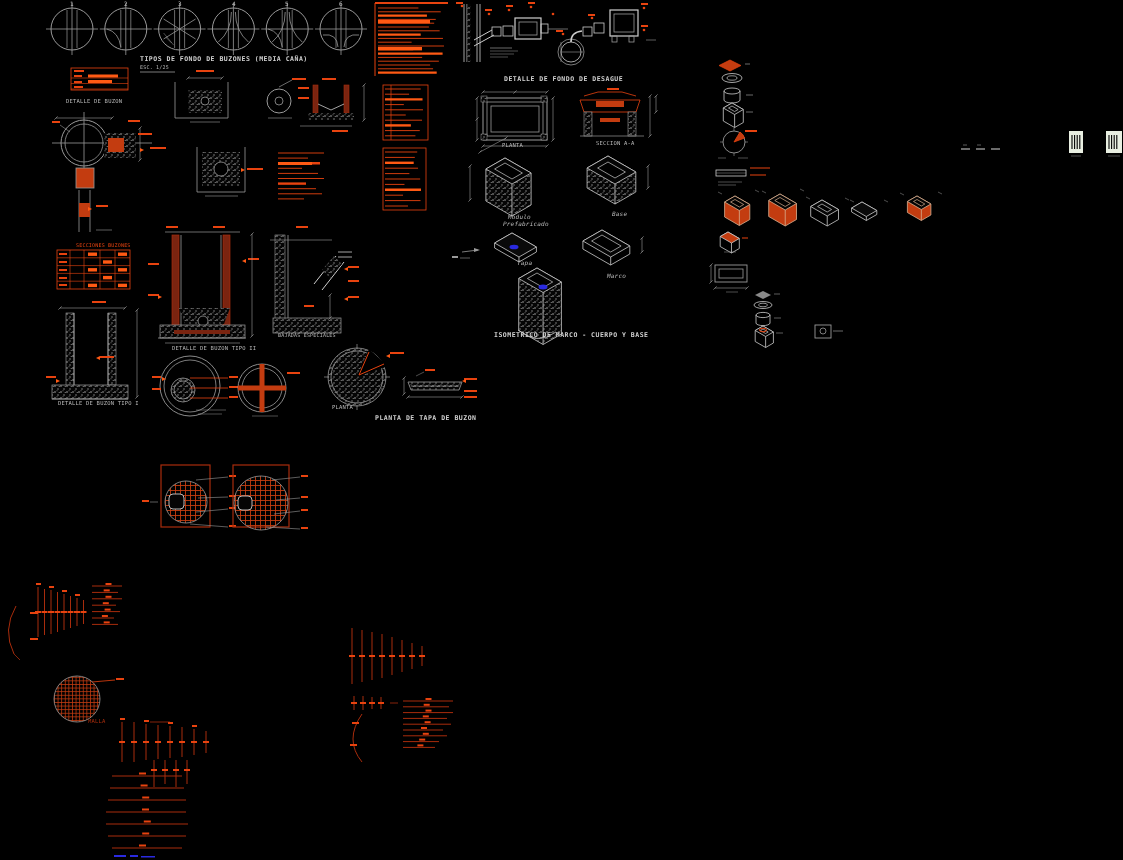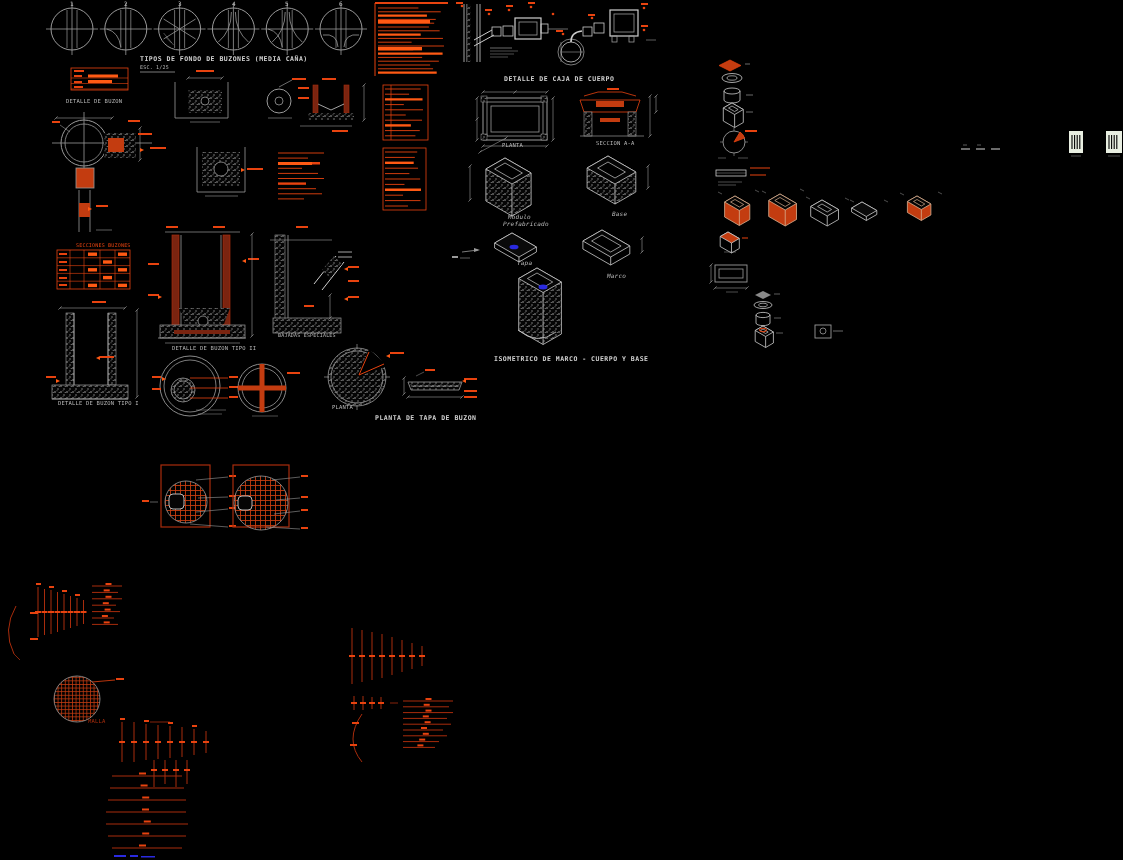--- a/index.html
+++ b/index.html
@@ -839,29 +839,29 @@
   <div class="lbl n" style="left:72px;top:1px">1</div>
   <div class="lbl n" style="left:126px;top:1px">2</div>
   <div class="lbl n" style="left:180px;top:1px">3</div>
   <div class="lbl n" style="left:234px;top:1px">4</div>
   <div class="lbl n" style="left:287px;top:1px">5</div>
   <div class="lbl n" style="left:341px;top:1px">6</div>
 
   <div class="lbl t" style="left:140px;top:56px">TIPOS DE FONDO DE BUZONES (MEDIA CAÑA)</div>
   <div class="lbl s5" style="left:140px;top:65px">ESC. 1/25</div>
   <div class="lbl s55" style="left:66px;top:99px">DETALLE DE BUZON</div>
-  <div class="lbl t" style="left:504px;top:76px">DETALLE DE CAJA DE CUERPO</div>
+  <div class="lbl t" style="left:504px;top:76px">DETALLE DE FONDO DE DESAGUE</div>
   <div class="lbl s55" style="left:502px;top:143px">PLANTA</div>
   <div class="lbl s55" style="left:596px;top:141px">SECCION A-A</div>
   <div class="lbl it" style="left:508px;top:214px">Módulo</div>
   <div class="lbl it s55" style="left:503px;top:221px">Prefabricado</div>
   <div class="lbl it" style="left:612px;top:211px">Base</div>
   <div class="lbl it" style="left:517px;top:260px">Tapa</div>
   <div class="lbl it" style="left:607px;top:273px">Marco</div>
-  <div class="lbl t" style="left:494px;top:356px">ISOMETRICO DE MARCO - CUERPO Y BASE</div>
+  <div class="lbl t" style="left:494px;top:332px">ISOMETRICO DE MARCO - CUERPO Y BASE</div>
   <div class="lbl s55" style="left:332px;top:405px">PLANTA</div>
   <div class="lbl t" style="left:375px;top:415px">PLANTA DE TAPA DE BUZON</div>
   <div class="lbl s55" style="left:58px;top:401px">DETALLE DE BUZON TIPO I</div>
   <div class="lbl s55" style="left:172px;top:346px">DETALLE DE BUZON TIPO II</div>
   <div class="lbl s5" style="left:278px;top:333px">BAJADAS ESPECIALES</div>
   <div class="lbl s5 o" style="left:76px;top:243px">SECCIONES BUZONES</div>
   <div class="lbl s55 r" style="left:88px;top:719px">MALLA</div>
 
 </div>
 

